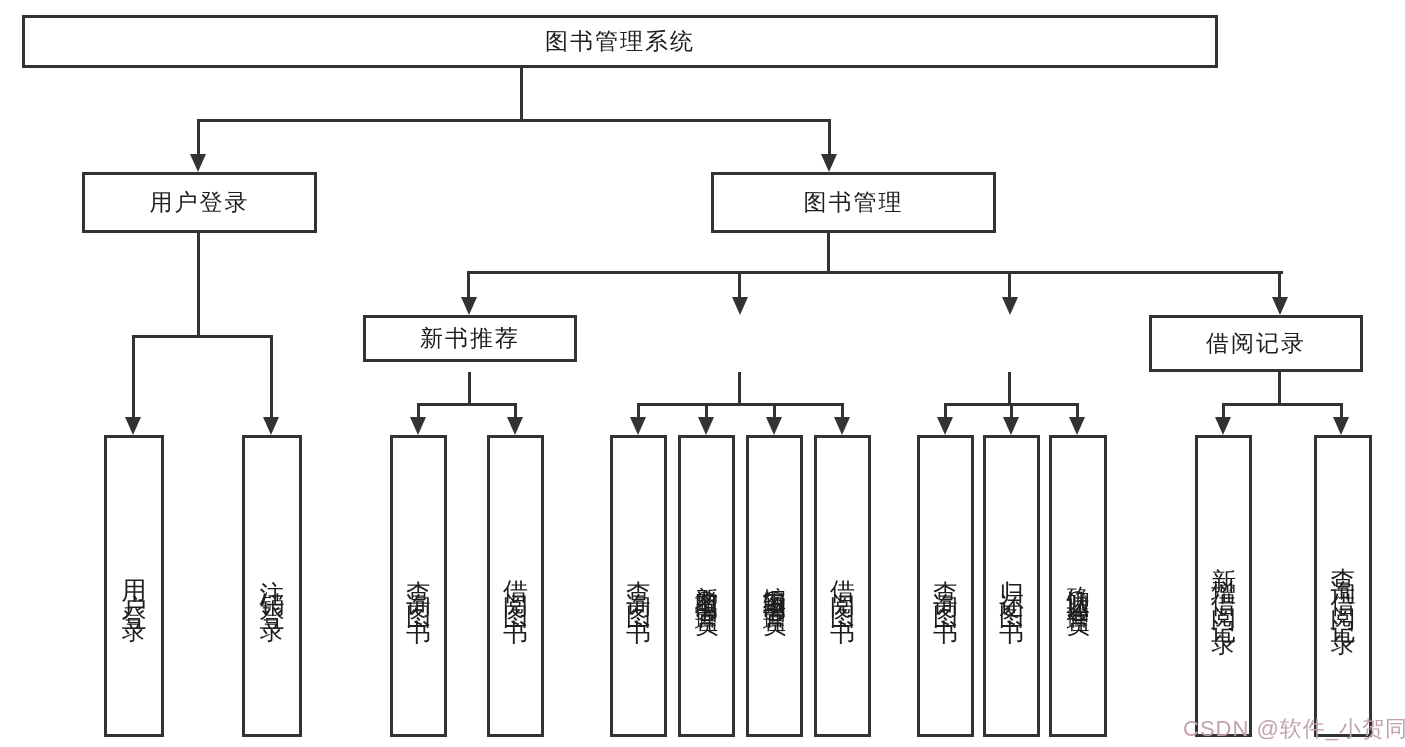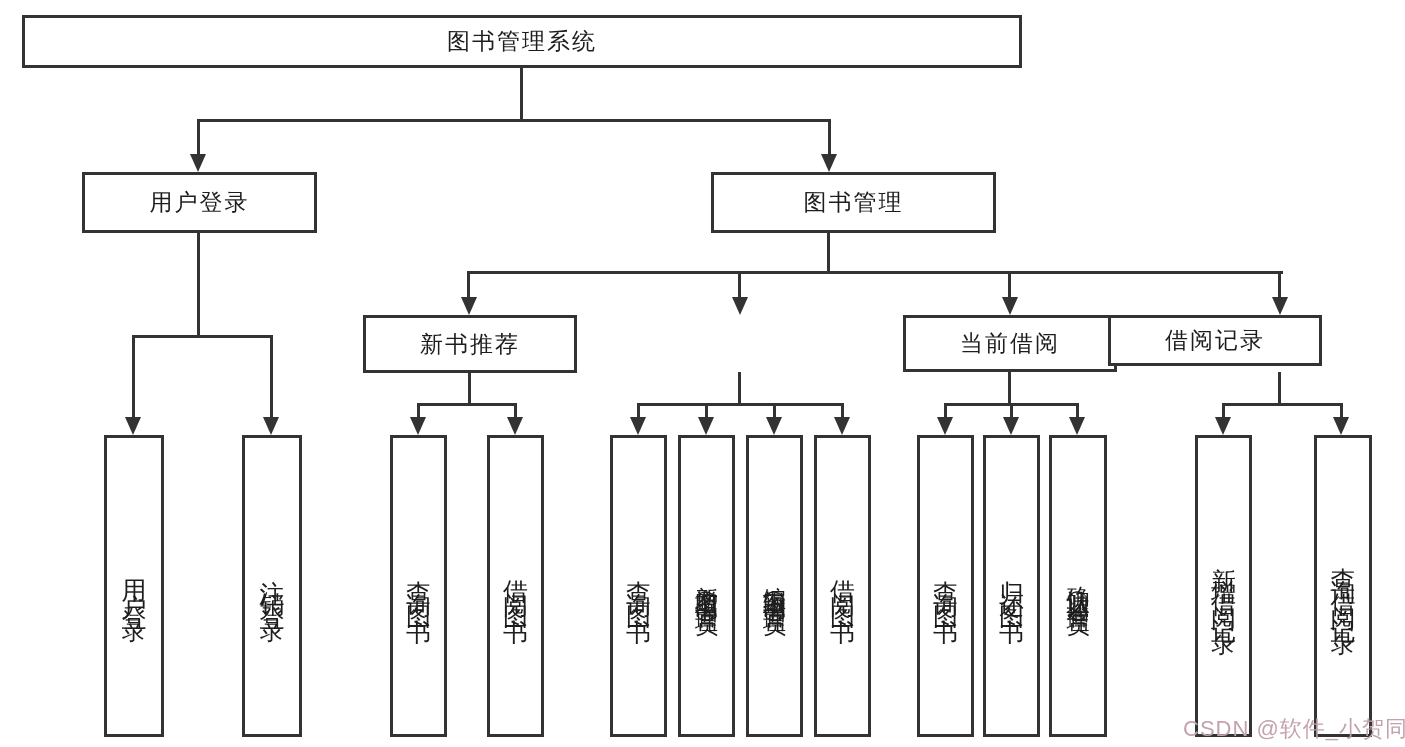--- a/index.html
+++ b/index.html
@@ -49,21 +49,21 @@
     letter-spacing:1px;
     white-space:nowrap;
     z-index:10;
   }
 </style>
 </head>
 <body>
 
 <div id="stage">
 
-  <div class="box h" style="left:22px;top:15px;width:1000px;height:53px">图书管理系统</div>
+  <div class="box h" style="left:22px;top:15px;width:1196px;height:53px">图书管理系统</div>
 
   <div class="ln" style="left:520px;top:68px;width:3px;height:53px"></div>
   <div class="ln" style="left:197px;top:119px;width:634px;height:3px"></div>
   <div class="ln" style="left:197px;top:119px;width:3px;height:38px"></div>
   <div class="ln" style="left:828px;top:119px;width:3px;height:38px"></div>
   <div class="ah" style="left:190px;top:154px"></div>
   <div class="ah" style="left:821px;top:154px"></div>
 
   <div class="box h" style="left:82px;top:172px;width:235px;height:61px">用户登录</div>
   <div class="box h" style="left:711px;top:172px;width:285px;height:61px">图书管理</div>
@@ -79,23 +79,22 @@
   <div class="ln" style="left:467px;top:271px;width:816px;height:3px"></div>
   <div class="ln" style="left:467px;top:271px;width:3px;height:28px"></div>
   <div class="ln" style="left:738px;top:271px;width:3px;height:28px"></div>
   <div class="ln" style="left:1008px;top:271px;width:3px;height:28px"></div>
   <div class="ln" style="left:1278px;top:271px;width:3px;height:28px"></div>
   <div class="ah" style="left:461px;top:297px"></div>
   <div class="ah" style="left:732px;top:297px"></div>
   <div class="ah" style="left:1002px;top:297px"></div>
   <div class="ah" style="left:1272px;top:297px"></div>
 
-  <div class="box h" style="left:363px;top:315px;width:214px;height:58px">新书推荐</div>
-  <div class="box h" style="left:903px;top:315px;width:214px;height:57px">当前借阅</div>
-  <div class="box h" style="left:1108px;top:315px;width:214px;height:51px">借阅记录</div>
+  <div class="box h" style="left:363px;top:315px;width:214px;height:47px">新书推荐</div>
+  <div class="box h" style="left:1149px;top:315px;width:214px;height:57px">借阅记录</div>
 
   <div class="ln" style="left:468px;top:372px;width:3px;height:34px"></div>
   <div class="ln" style="left:417px;top:403px;width:100px;height:3px"></div>
   <div class="ln" style="left:417px;top:403px;width:3px;height:16px"></div>
   <div class="ln" style="left:514px;top:403px;width:3px;height:16px"></div>
   <div class="ah" style="left:410px;top:417px"></div>
   <div class="ah" style="left:507px;top:417px"></div>
 
   <div class="ln" style="left:738px;top:372px;width:3px;height:34px"></div>
   <div class="ln" style="left:637px;top:403px;width:207px;height:3px"></div>

